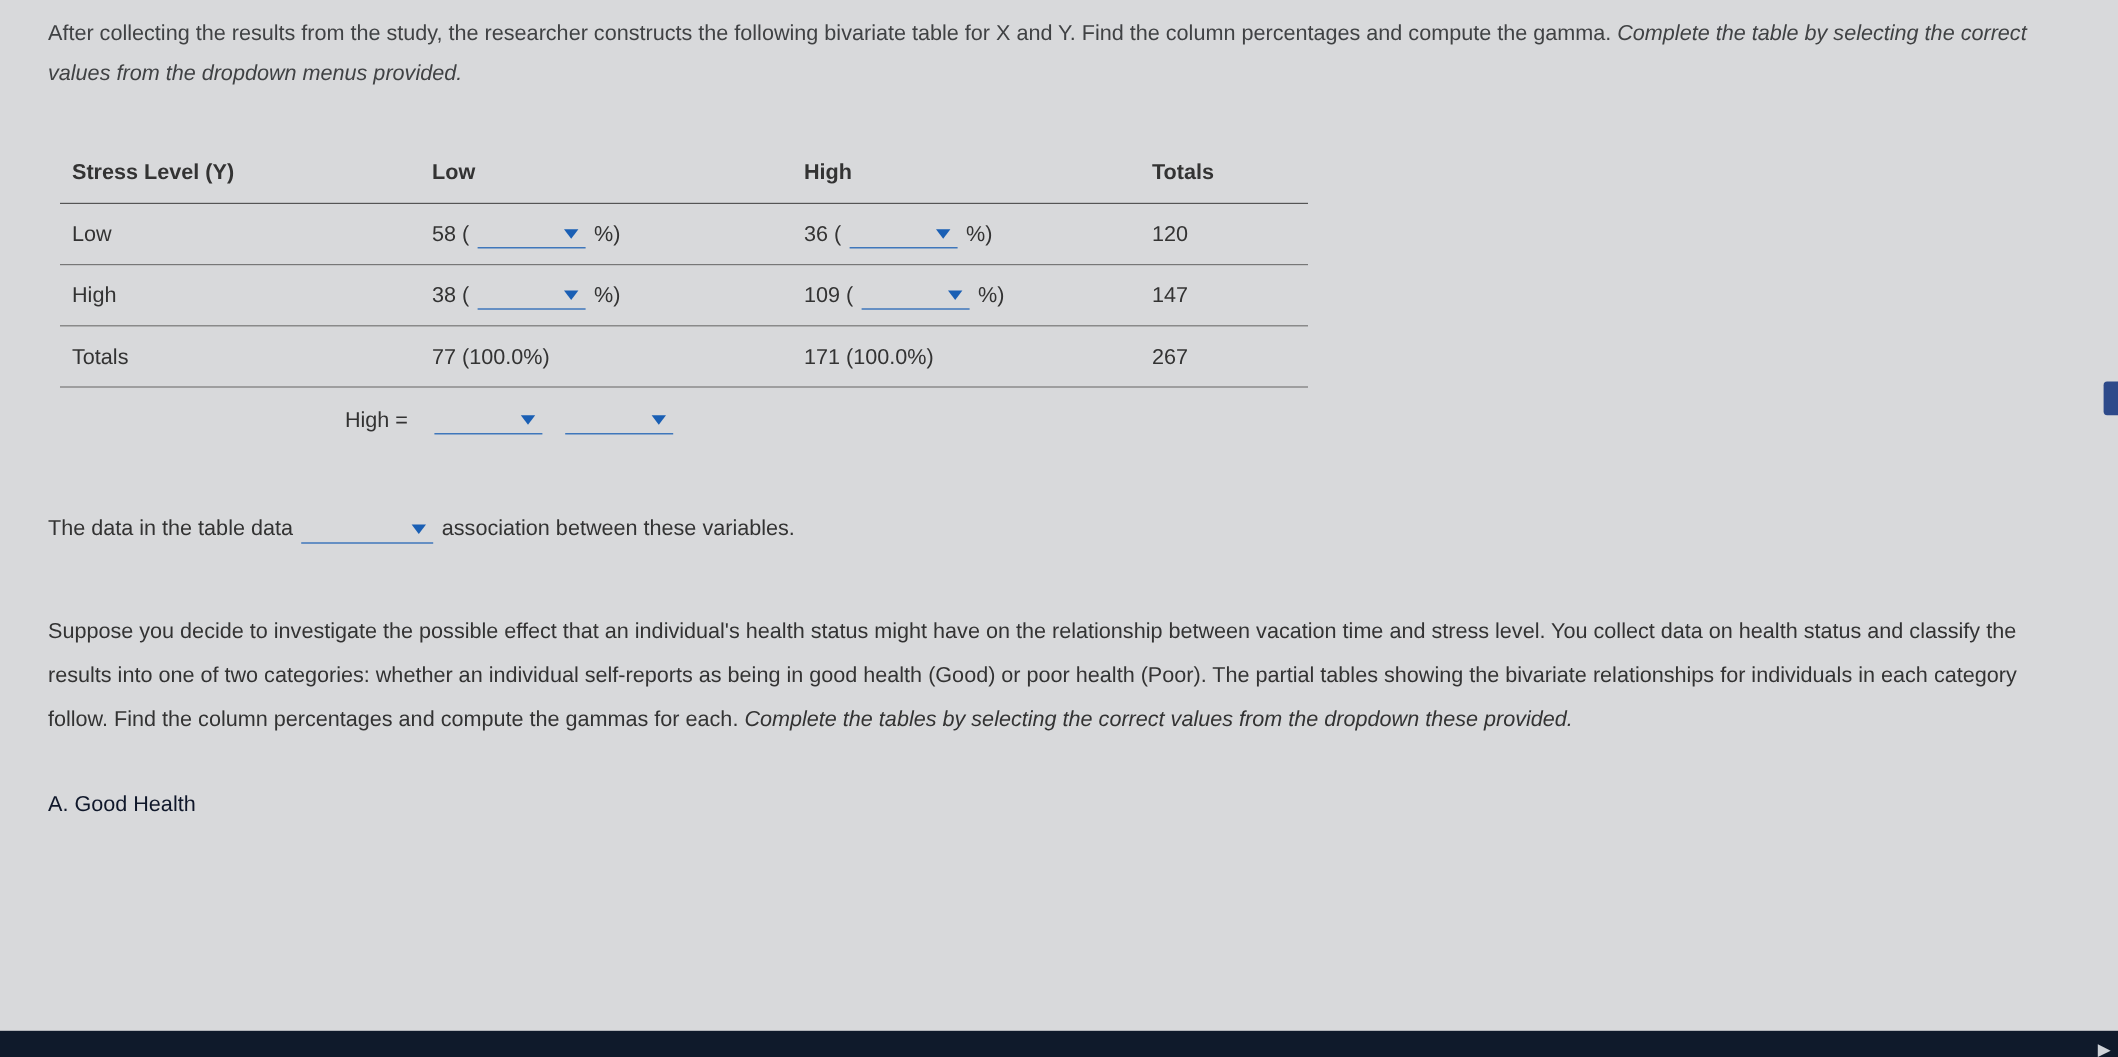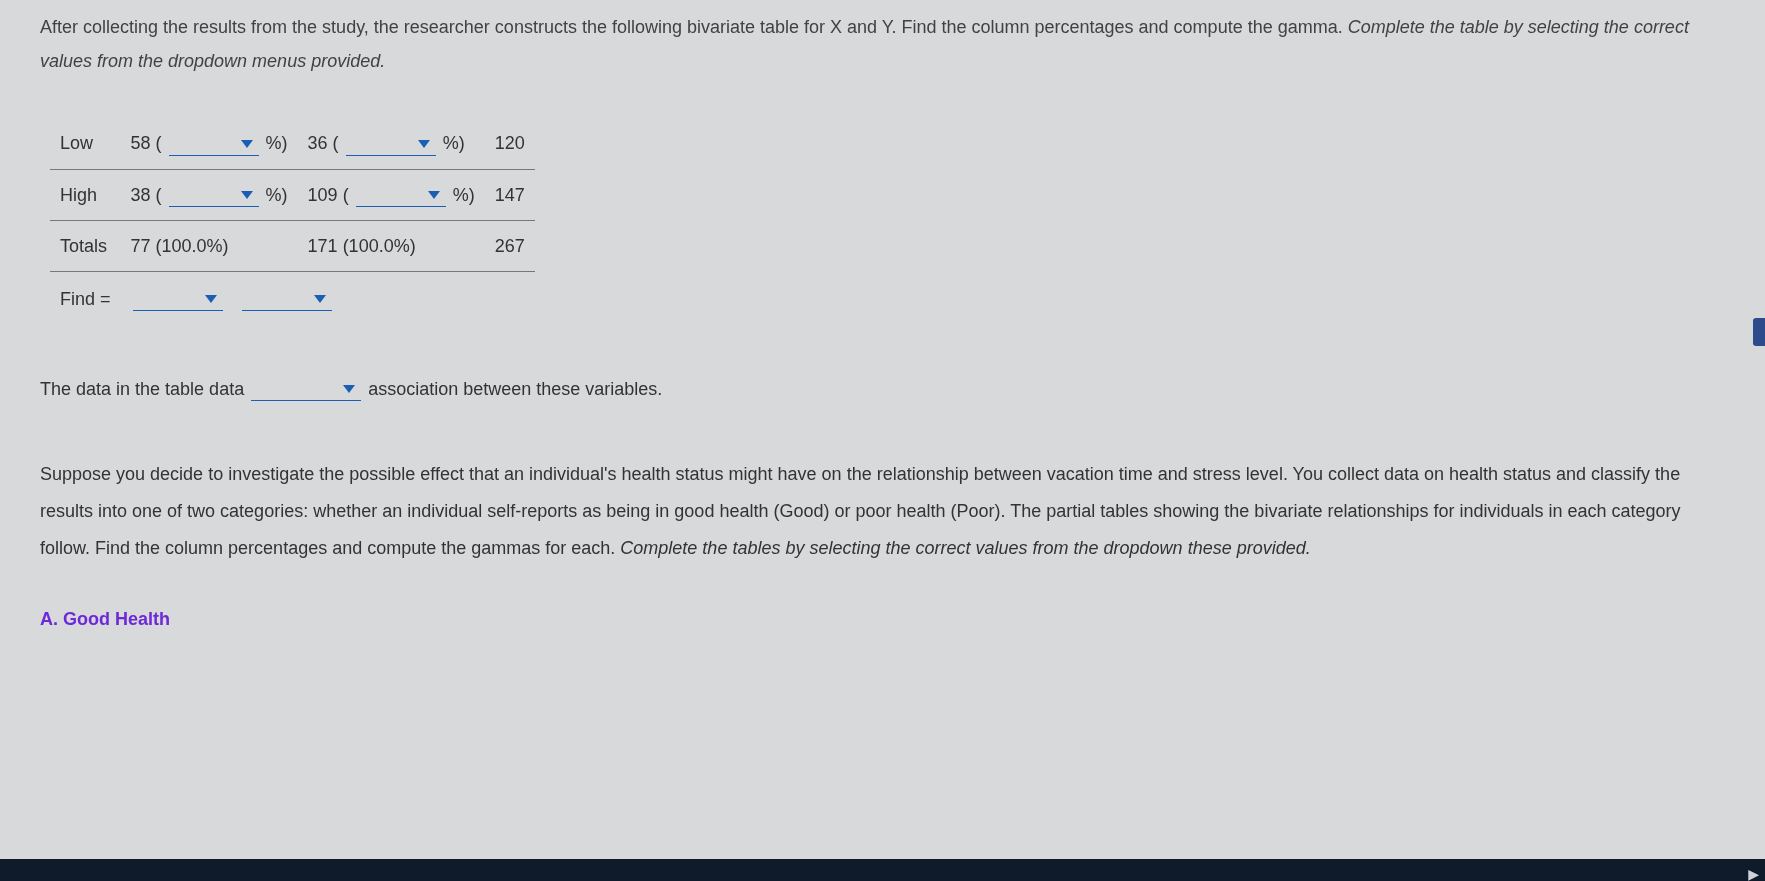--- a/index.html
+++ b/index.html
@@ -95,22 +95,22 @@
     .sentence {
       margin-bottom: 50px;
       color: #333;
     }
     .para2 {
       color: #333;
       line-height: 2.05;
       margin-bottom: 35px;
     }
     .sect-head {
-      font-weight: bold;
-      color: #6d28d9;
+      font-weight: normal;
+      color: #0f172a;
     }
     .bottom-bar {
       position: absolute;
       left: 0; right: 0; bottom: 0;
       height: 22px;
       background: #0f1a2b;
     }
     .bottom-bar .arrow {
       position: absolute;
       right: 6px;
@@ -132,20 +132,26 @@
 <body>
 
 <div class="intro">
   <span>After collecting the results from the study, the researcher constructs the following bivariate table for X and Y. Find the column percentages and compute the gamma. </span>
   <span class="italic">Complete the table by selecting the correct values from the dropdown menus provided.</span>
 </div>
 
 <div class="table-wrap">
   <table>
     <tbody>
+    <tr class="head-row">
+      <th class="col-stress">Stress Level (Y)</th>
+      <th class="col-low">Low</th>
+      <th class="col-high">High</th>
+      <th class="col-tot">Totals</th>
+    </tr>
     <tr class="data-row">
       <td>Low</td>
       <td>
         <span>58 (</span>
         <span class="dd small"></span>
         <span> %)</span>
       </td>
       <td>
         <span>36 (</span>
         <span class="dd small"></span>
@@ -167,21 +173,21 @@
       </td>
       <td>147</td>
     </tr>
     <tr class="data-row">
       <td>Totals</td>
       <td>77 (100.0%)</td>
       <td>171 (100.0%)</td>
       <td>267</td>
     </tr>
     <tr class="gamma-row">
-      <td class="gamma-lbl">Find =</td>
+      <td class="gamma-lbl">High =</td>
       <td colspan="3">
         <span class="dd small"></span>
         &nbsp;
         <span class="dd small"></span>
       </td>
     </tr>
   </tbody>
     </table>
 </div>
 

